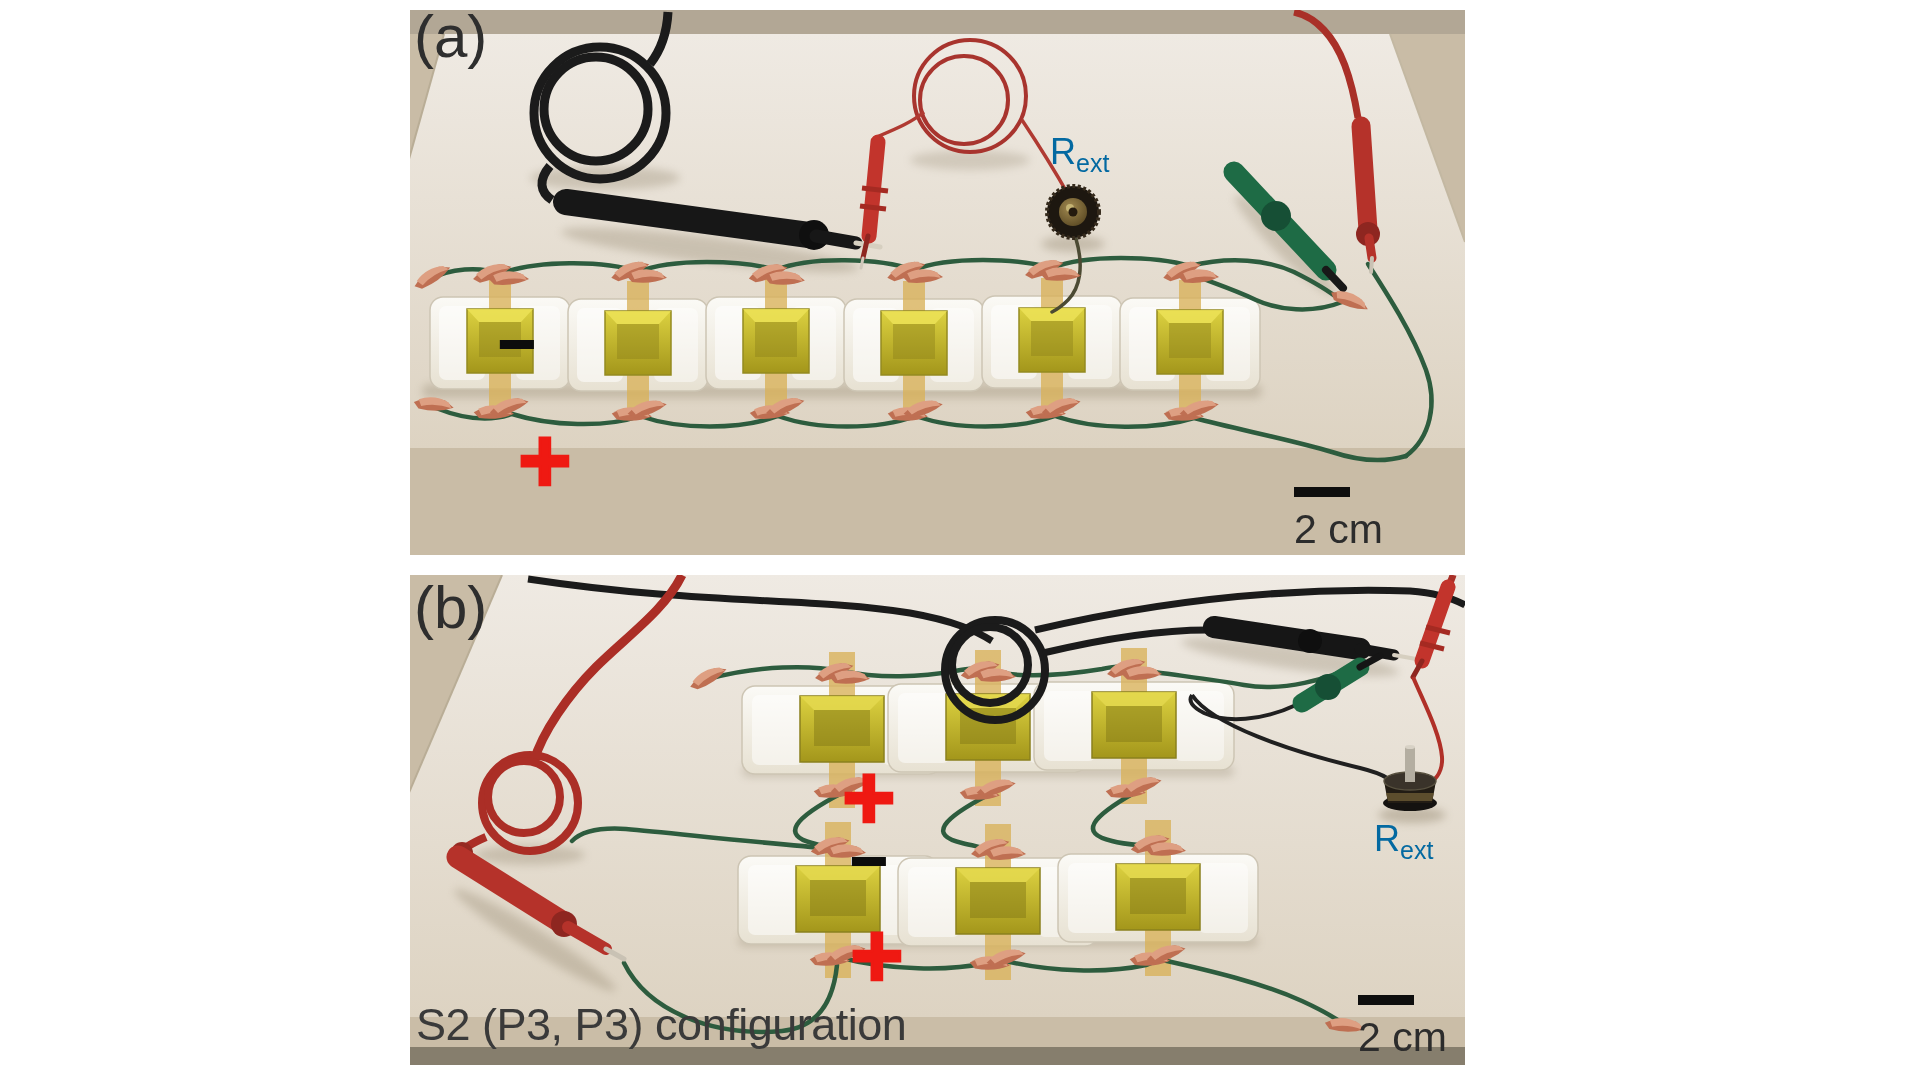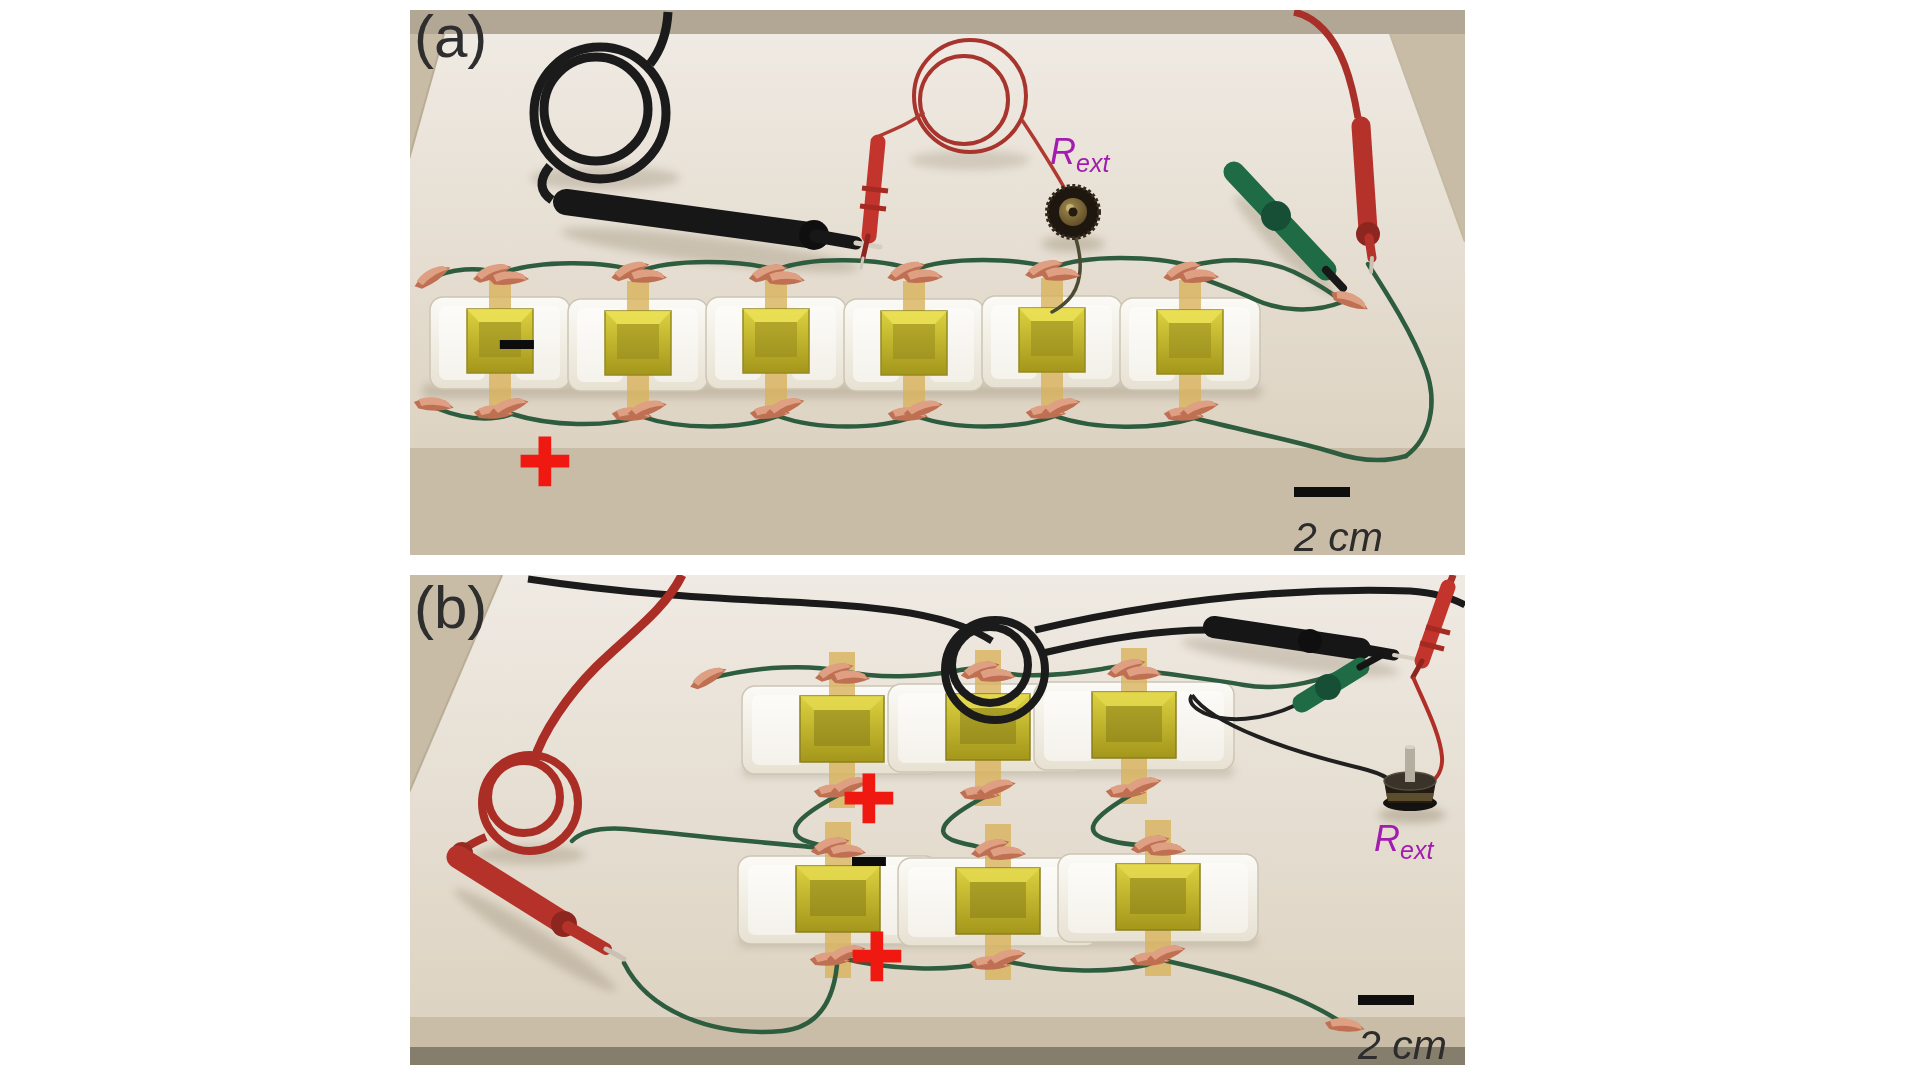--- a/index.html
+++ b/index.html
@@ -9,39 +9,39 @@
   }
   .figure-wrap{position:absolute;left:410px;top:10px;width:1055px;}
   .panel{position:relative;width:1055px;overflow:hidden;}
   #panel-a{height:545px;margin-bottom:20px;}
   #panel-b{height:490px;}
   .panel svg{position:absolute;left:0;top:0;display:block;}
   .ov{position:absolute;white-space:nowrap;}
   .panel-label{font-size:60px;color:#2e2e2e;line-height:1.1;}
   .pl-a{left:4px;top:-6px;}
   .pl-b{left:4px;top:0px;}
-  .rext{font-size:36px;color:#a21caf;line-height:1;font-style:italic;}
+  .rext{font-size:36px;color:#0369a1;line-height:1;}
   .rext sub{font-size:25px;}
   .rx-a{left:640px;top:124px;}
   .rx-b{left:964px;top:246px;}
   .plus{font-size:92px;font-weight:bold;color:#ef1912;-webkit-text-stroke:2.5px #ef1912;line-height:1;}
   .minus{font-size:64px;font-weight:bold;color:#0c0c0c;-webkit-text-stroke:2px #0c0c0c;line-height:1;}
   .plus-a{left:108px;top:404px;}
   .minus-a{left:88px;top:302px;}
   .plus-b1{left:432px;top:176px;}
   .minus-b{left:440px;top:254px;}
   .plus-b2{left:440px;top:334px;}
   .caption{font-size:45px;color:#3a3a3a;letter-spacing:-0.5px;}
   .cap-a{left:6px;top:487px;}
   .cap-b{left:6px;top:424px;}
   .scalebar{position:absolute;}
   .sb-a{left:884px;top:477px;}
   .sb-b{left:948px;top:420px;}
   .scalebar .bar{width:56px;height:10px;background:#0e0e0e;}
-  .scalebar .bar-label{font-size:41px;color:#2c2c2c;margin-top:20px;line-height:1;font-style:italic;}
+  .scalebar .bar-label{font-size:41px;color:#2c2c2c;margin-top:12px;line-height:1;}
 </style>
 </head>
 <body>
 
 <div class="figure-wrap">
 
   <section class="panel" id="panel-a">
     <svg width="1055" height="545" viewBox="0 0 1055 545">
       <defs>
         <linearGradient id="gWB" x1="0" y1="0" x2="0" y2="1">
@@ -326,19 +326,20 @@
         <line x1="196" y1="374" x2="214" y2="384" stroke="#c9c2b4" stroke-width="5" stroke-linecap="round"></line>
       </g>
       <use href="#potSide" transform="translate(1000,214)"></use>
     </svg>
 
     <div class="ov panel-label pl-b">(b)</div>
     <div class="ov rext rx-b"><span>R</span><sub>ext</sub></div>
     <div class="ov plus plus-b1">+</div>
     <div class="ov minus minus-b">−</div>
     <div class="ov plus plus-b2">+</div>
+    <div class="ov caption cap-b">S2 (P3, P3) configuration</div>
     <div class="scalebar sb-b">
       <div class="bar"></div>
       <div class="bar-label">2 cm</div>
     </div>
   </section>
 
 </div>
 
 </body></html>

